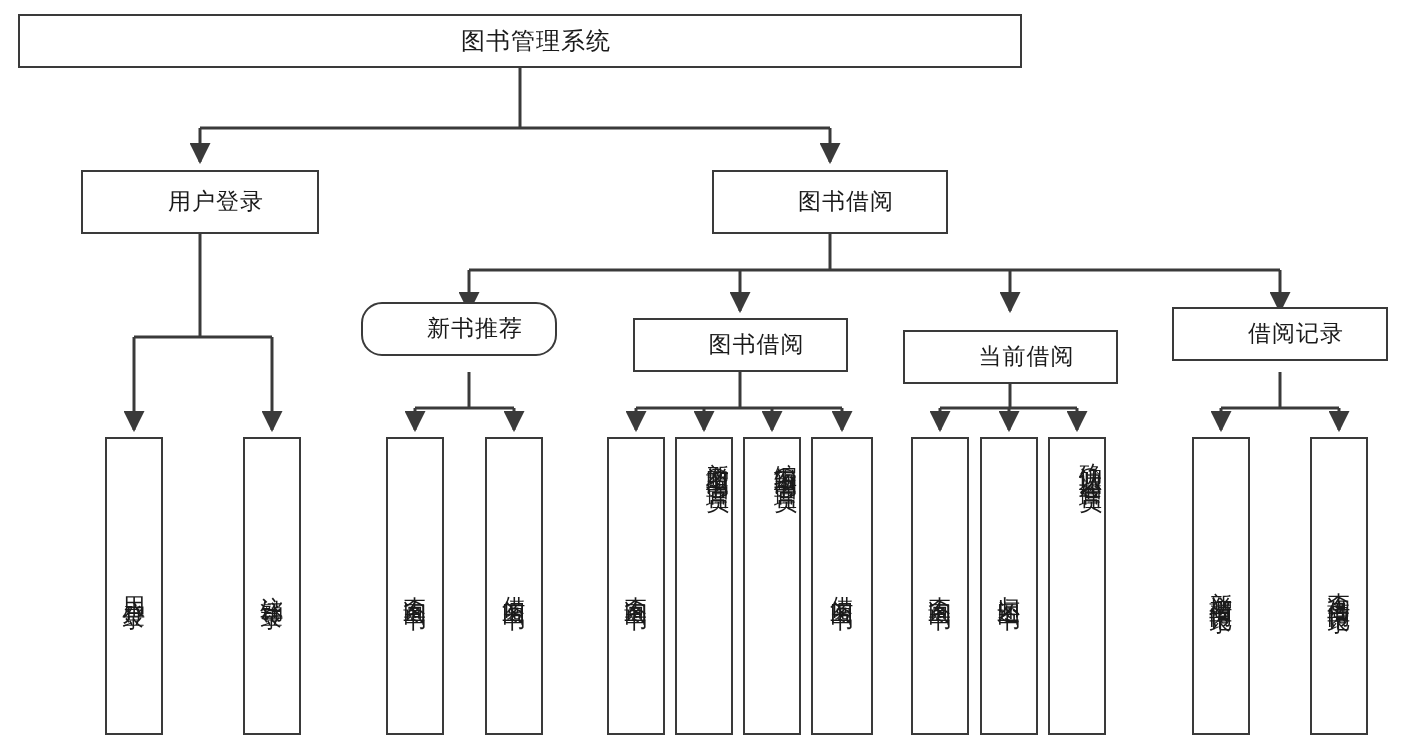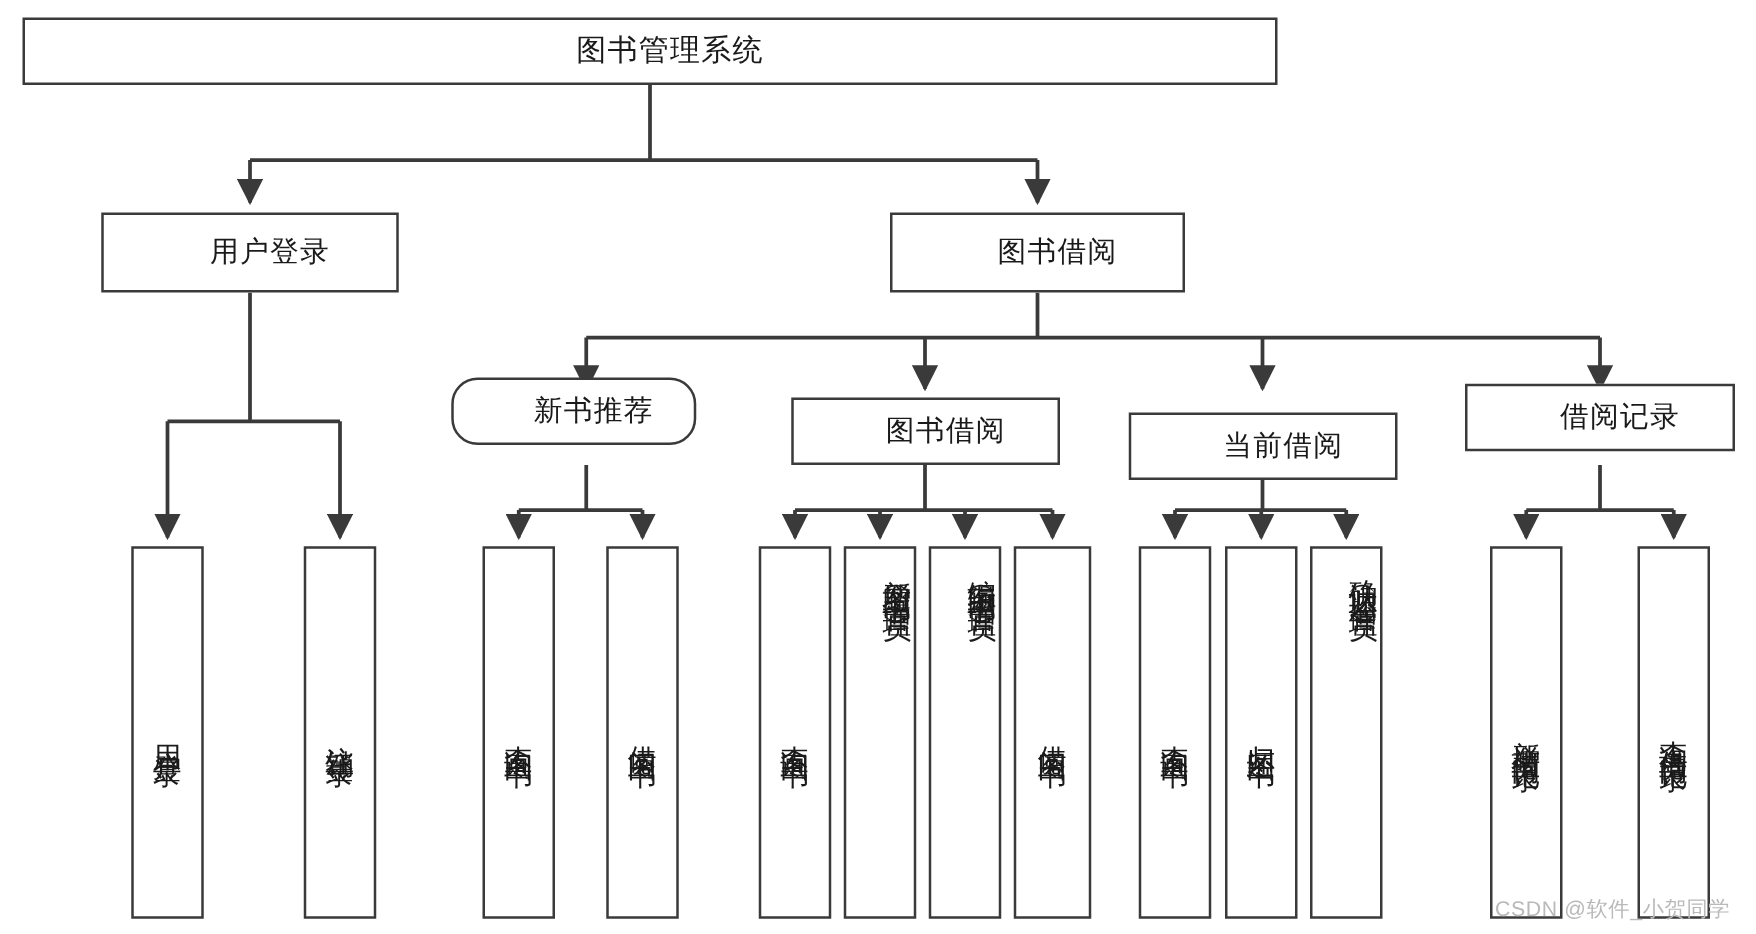--- a/index.html
+++ b/index.html
@@ -188,15 +188,14 @@
     <span class="vtext">确认归还（管理员）</span>
   </div>
 
   <div class="node v-node" style="left:1192px; top:437px; width:58px; height:298px;">
     <span class="vtext">新增借阅记录</span>
   </div>
   <div class="node v-node" style="left:1310px; top:437px; width:58px; height:298px;">
     <span class="vtext">查询借阅记录</span>
   </div>
 
-  <div class="watermark" style="left:1196px; top:716px;">CSDN @软件_小贺同学</div>
 
 </div>
 
 </body></html>

